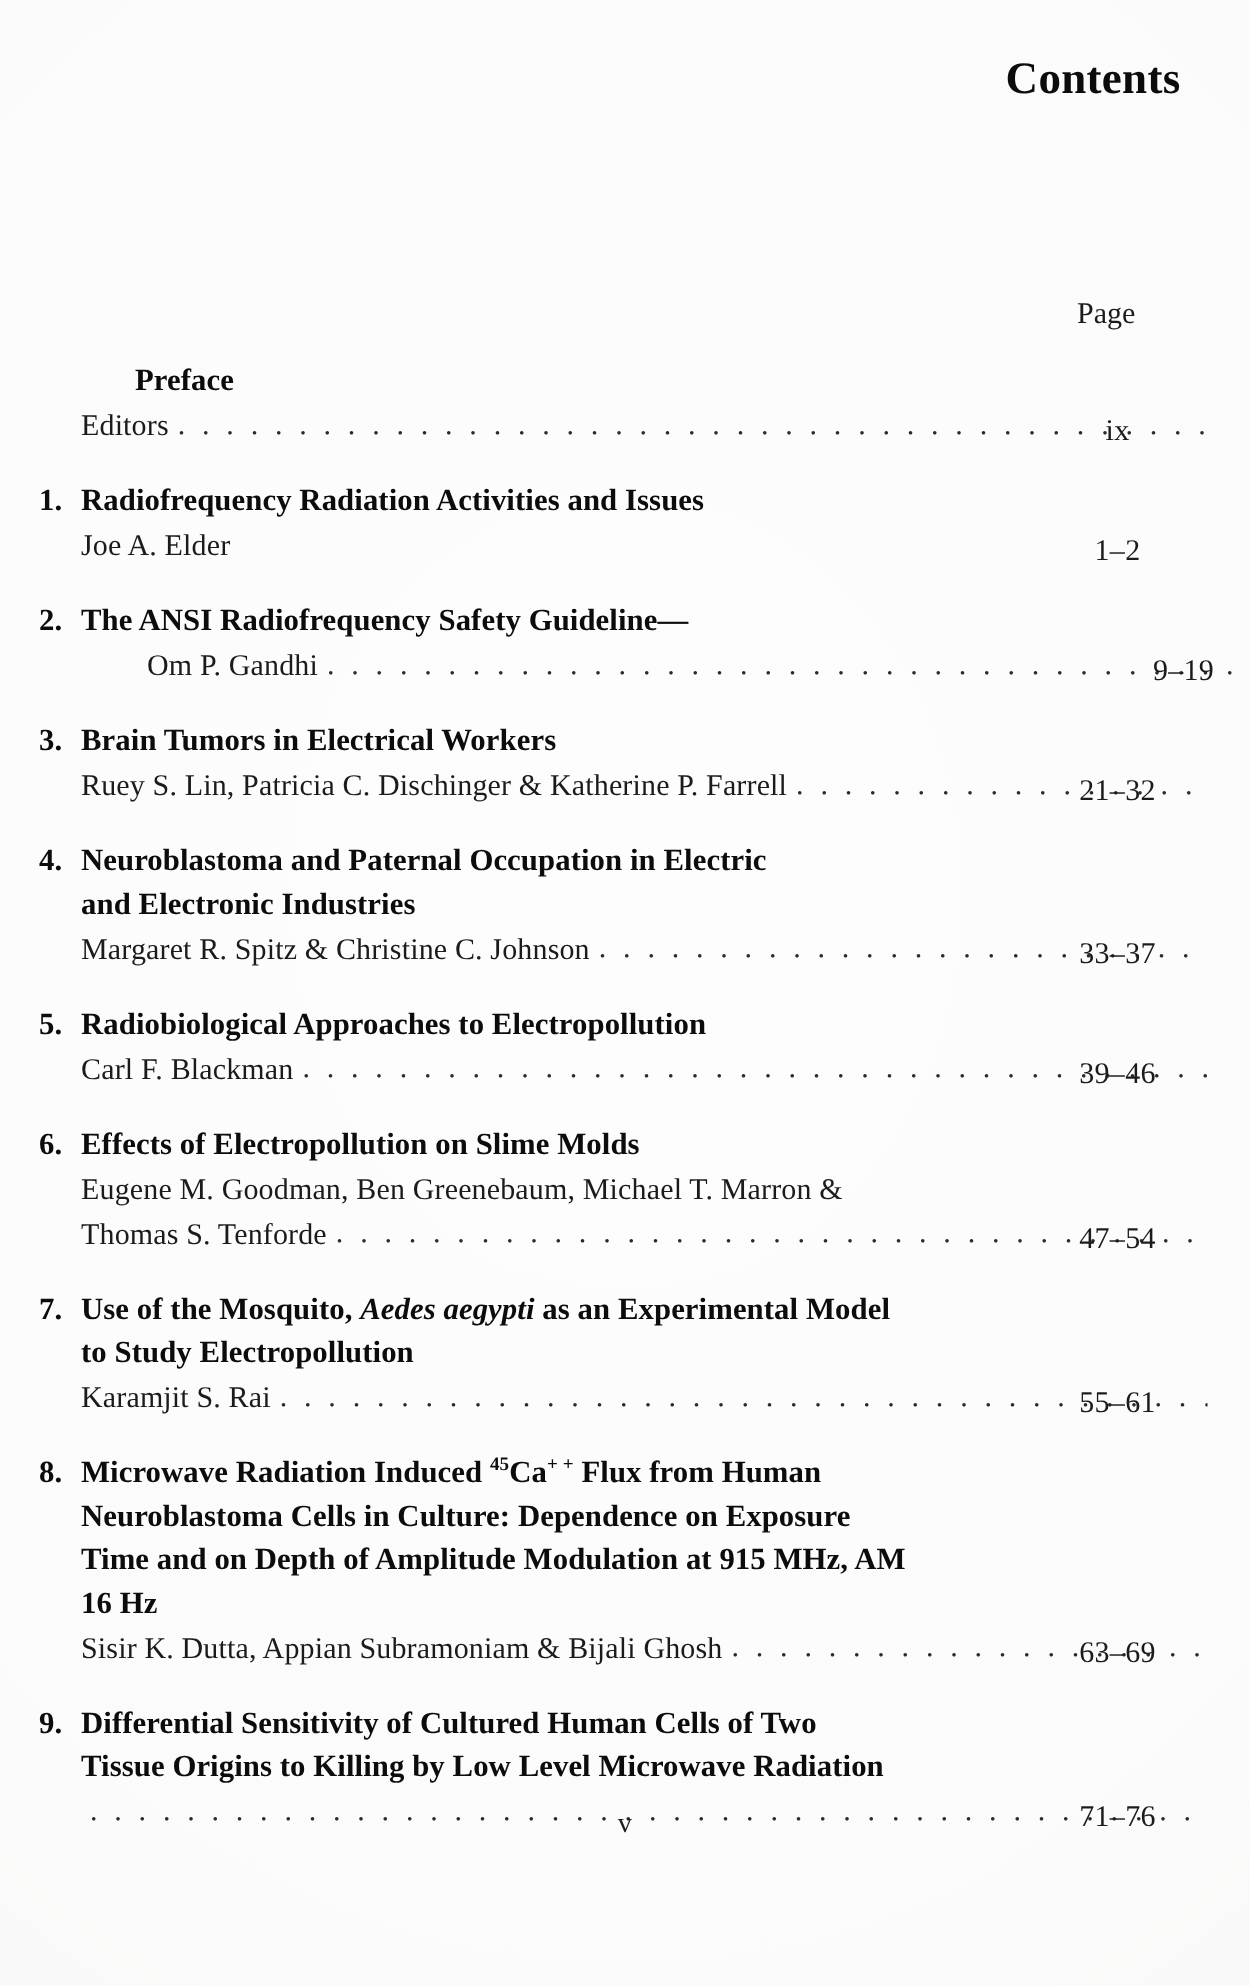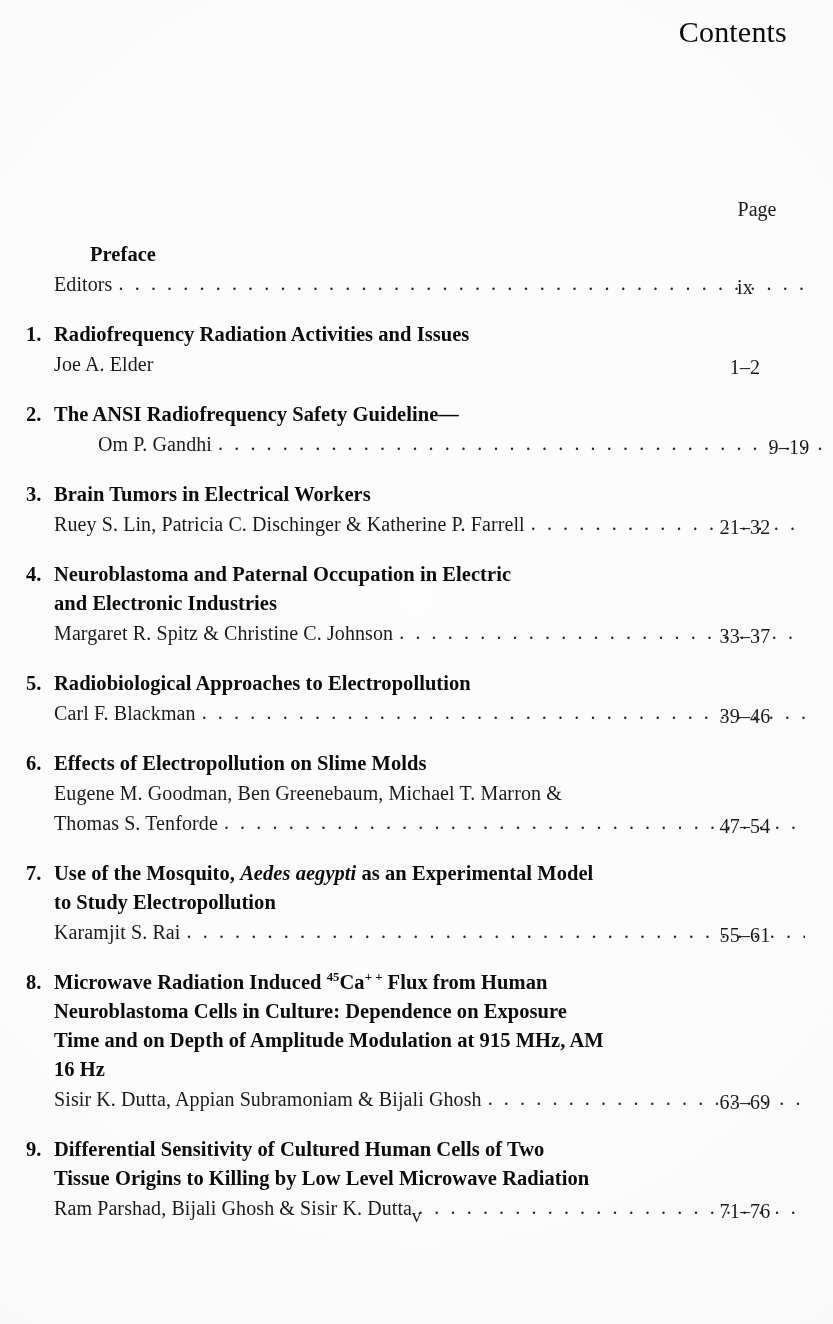--- a/index.html
+++ b/index.html
@@ -20,35 +20,34 @@
   .page {
     position: absolute;
     inset: 0;
     background:
       radial-gradient(ellipse 120% 90% at 50% 45%, #fdfdfd 0%, #fbfbfb 60%, #f6f6f5 100%);
   }
 
   
   .contents-heading {
     position: absolute;
-    top: 15px;
+    top: 36px;
     right: 46px;
     font-size: 30px;
-    font-weight: normal;
+    font-weight: bold;
     letter-spacing: 0.2px;
     color: #0c0c0c;
   }
 
   
   .page-label {
     position: absolute;
     top: 198px;
     left: 718px;
     width: 78px;
-    text-align: center;
     font-size: 20px;
     color: #1b1b1b;
   }
 
   
   .toc {
     position: absolute;
     top: 240px;
     left: 0;
     width: 833px;
@@ -381,21 +380,20 @@
         <div class="entry-row">
           <div class="num blank">9.</div>
           <div class="body-col">
             <div class="title">Tissue Origins to Killing by Low Level Microwave Radiation</div>
           </div>
         </div>
         <div class="entry-row" style="position: relative;">
           <div class="num blank">9.</div>
           <div class="body-col">
             <div class="authors-line">
-              <span class="authors">Ram Parshad, Bijali Ghosh &amp; Sisir K. Dutta</span>
               <span class="leader">. . . . . . . . . . . . . . . . . . . . . . . . . . . . . . . . . . . . . . . . . . . . . . . . . . . . . . . . . . . . . . . . . . . . . . .</span>
             </div>
           </div>
           <div class="pageno">71–76</div>
         </div>
       </div>
     </div>
 
   <div class="folio">v</div>
 

